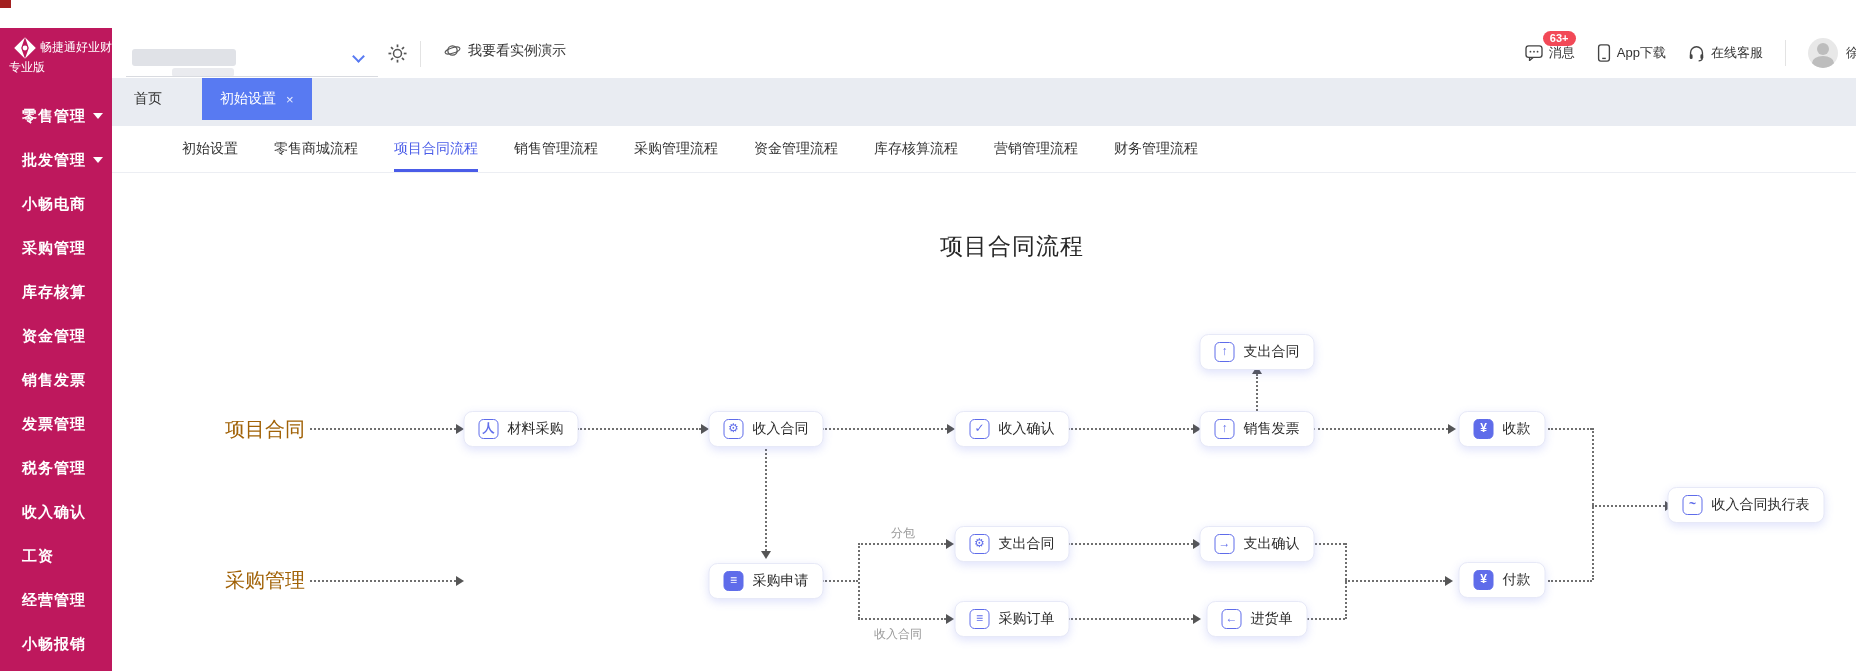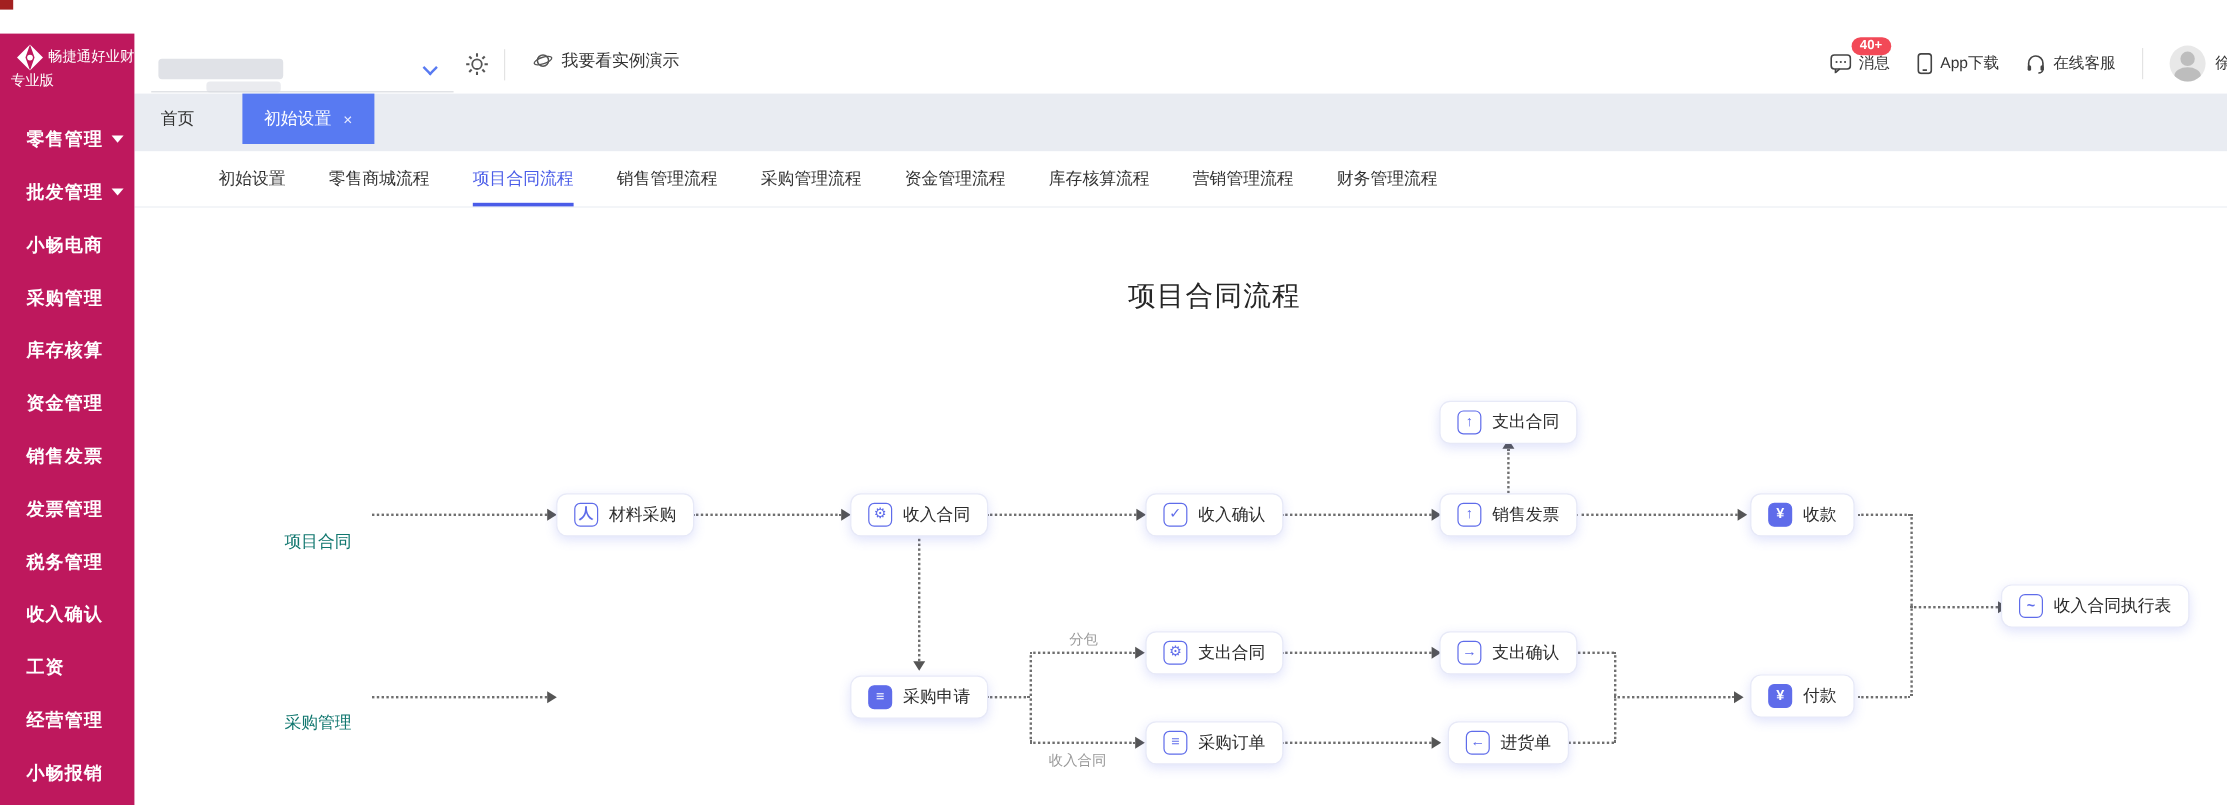--- a/index.html
+++ b/index.html
@@ -61,21 +61,21 @@
   .subtab.active::after { content:""; position:absolute; left:0; right:0; bottom:0; height:3px; background:#4a5ce8; }
   .subtabs-right { position:absolute; right:4px; top:0; height:47px; display:flex; align-items:center;
     gap:8px; font-size:13px; color:#444; }
   .st-vdiv { width:1px; height:14px; background:#d5d5d5; margin:0 3px; }
   .st-item { display:flex; align-items:center; gap:5px; cursor:pointer; white-space:nowrap; }
 
   
   .flow { position:absolute; left:0; top:0; width:1856px; height:671px; pointer-events:none; z-index:3; }
   .flow-title { position:absolute; left:1012px; top:231px; transform:translateX(-50%);
     font-size:23px; color:#262626; font-weight:500; letter-spacing:1px; }
-  .lane-label { position:absolute; transform:translate(-50%,-50%); font-size:14px; color:#0f766e;margin-top:23px; }
+  .lane-label { position:absolute; transform:translate(-50%,-50%); font-size:20px; color:#a16207; }
   .branch-label { position:absolute; transform:translate(-50%,-50%); font-size:12px; color:#999; }
   .node { position:absolute; transform:translate(-50%,-50%); display:flex; align-items:center; gap:9px;
     background:#fff; border:1px solid #e7e9f7; border-radius:9px; padding:7px 14px;
     box-shadow:0 3px 10px rgba(95,108,234,.20); font-size:14px; color:#2b2b2b; white-space:nowrap;
     pointer-events:auto; cursor:pointer; z-index:3; }
   .nicon { width:20px; height:20px; border:1.6px solid #5f6cea; border-radius:5px; color:#5f6cea;
     font-size:12px; line-height:17px; text-align:center; flex:0 0 auto; font-weight:700; }
   .nicon.filled { background:#5f6cea; color:#fff; }
   .hline { position:absolute; border-top:2px dotted #6f6f6f; height:0; }
   .vline { position:absolute; border-left:2px dotted #6f6f6f; width:0; }
@@ -175,21 +175,21 @@
         <svg width="18" height="16" viewBox="0 0 20 18">
           <rect x="1" y="1" width="18" height="13" rx="3" fill="none" stroke="#444" stroke-width="1.5"></rect>
           <path d="M5 14 L5 17.5 L9 14" fill="none" stroke="#444" stroke-width="1.5"></path>
           <g fill="#444">
               <circle cx="6" cy="7.5" r="1"></circle>
               <circle cx="10" cy="7.5" r="1"></circle>
               <circle cx="14" cy="7.5" r="1"></circle>
             </g>
         </svg>
         <span>消息</span>
-        <span class="badge">40+</span>
+        <span class="badge">63+</span>
       </div>
       <div class="tb-link">
         <svg width="14" height="18" viewBox="0 0 14 20">
           <rect x="1" y="1" width="12" height="18" rx="2.5" fill="none" stroke="#444" stroke-width="1.5"></rect>
           <line x1="5" y1="16" x2="9" y2="16" stroke="#444" stroke-width="1.5"></line>
         </svg>
         <span>App下载</span>
       </div>
       <div class="tb-link">
         <svg width="17" height="17" viewBox="0 0 20 20">

